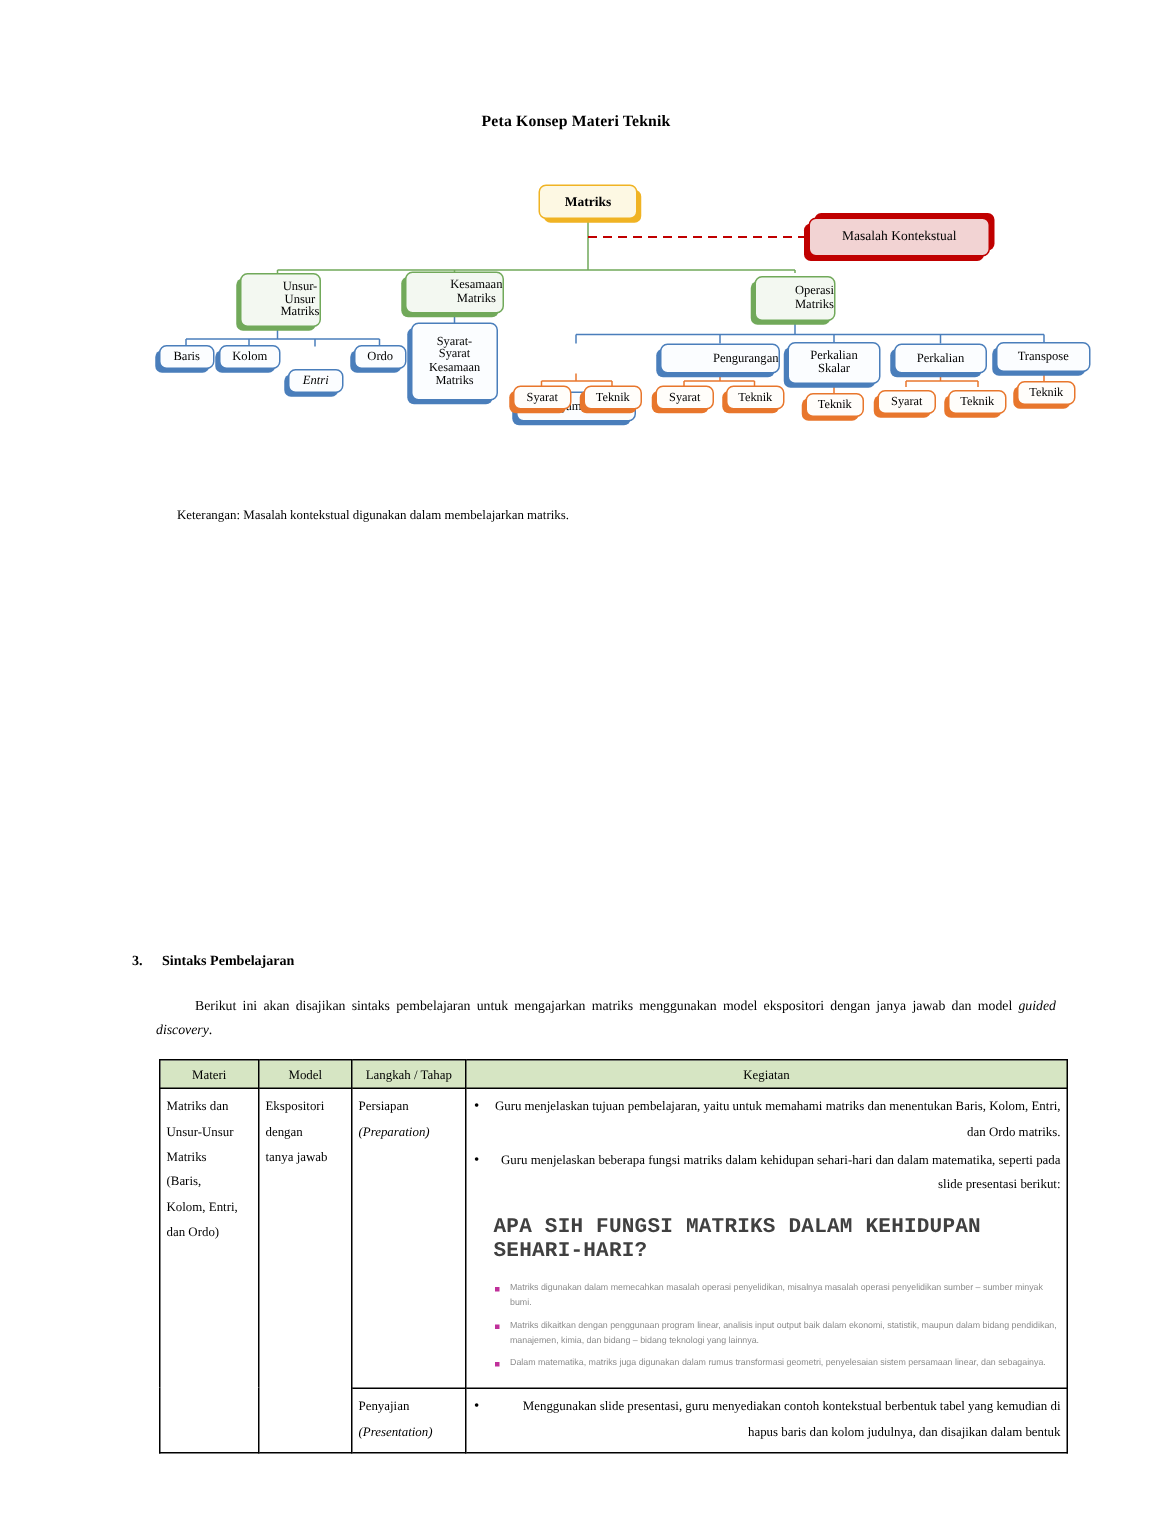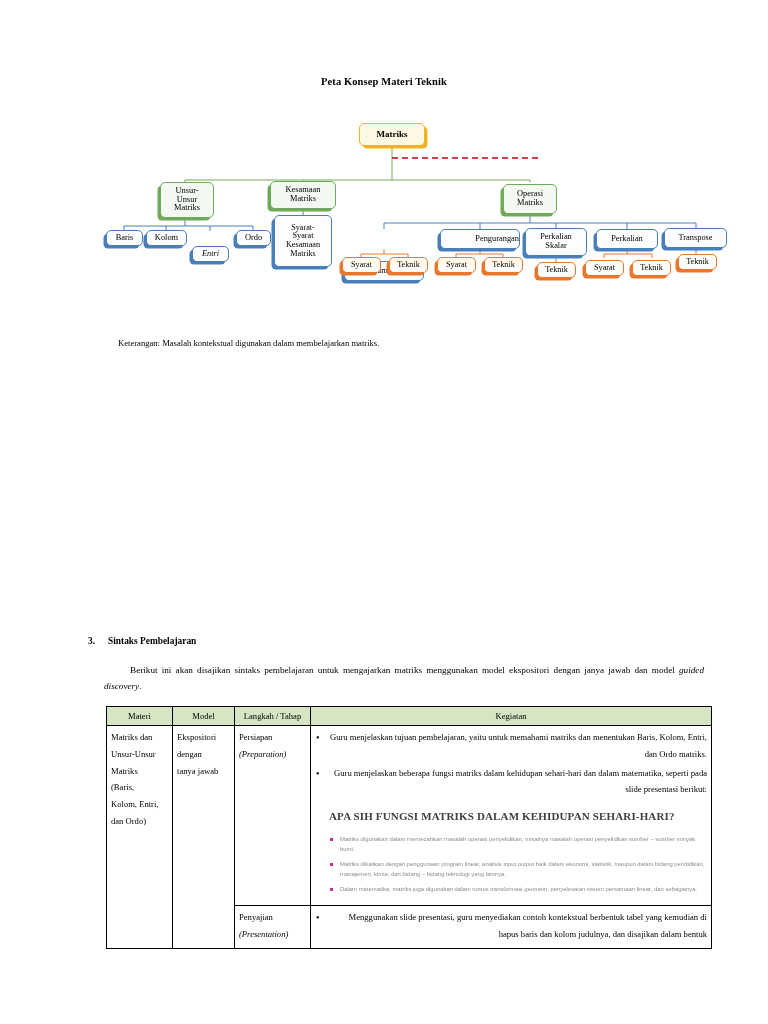--- a/index.html
+++ b/index.html
@@ -67,20 +67,21 @@
     border: 1.6px solid #c00000;
     font-size: 9px;
     box-shadow: 3.5px -3.5px 0 -0.5px #c00000, -3.5px 3.5px 0 -0.5px #c00000;
   }
   
   .n-green {
     background: #f3f8f1;
     border: 1.3px solid #71a95a;
     font-size: 8.4px;
     box-shadow: -3px 3px 0 -0.5px #71a95a;
+    justify-content: flex-end;
   }
   
   .n-blue {
     background: #fbfdff;
     border: 1.3px solid #4a7ebb;
     font-size: 8.4px;
     box-shadow: -3px 3px 0 -0.5px #4a7ebb;
   }
   .n-blue-sm { font-size: 8.2px; }
   
@@ -158,23 +159,23 @@
   ul.kegiatan > li::before {
     content: "•";
     position: absolute;
     left: 1px; top: -1px;
     font-size: 10px;
   }
 
   
   .slide-block { margin: 12px 0 4px 14px; }
   .slide-title {
-    font-family: Liberation Serif, serif;
+    font-family: Liberation Mono, monospace;
     font-weight: bold;
-    font-size: 11px;
+    font-size: 14px;
     color: #404040;
     letter-spacing: .15px;
     margin-bottom: 13px;
   }
   ul.slide-bullets { margin: 0; padding: 0; list-style: none; }
   ul.slide-bullets > li {
     position: relative;
     padding-left: 11px;
     margin-bottom: 6px;
     font-family: "Liberation Sans", sans-serif;
@@ -242,20 +243,23 @@
     <line x1="604" y1="254" x2="604" y2="258" stroke="#e8762c" stroke-width="1"></line>
     <line x1="652" y1="254" x2="652" y2="258" stroke="#e8762c" stroke-width="1"></line>
 
     <line x1="696" y1="249" x2="696" y2="255" stroke="#e8762c" stroke-width="1"></line>
   </svg>
 
   <div class="node n-yellow" style="left:359px; top:123px; width:66px; height:23px;">
     <span>Matriks</span>
   </div>
 
+  <div class="node n-red" style="left:539px; top:145px; width:121px; height:26px;">
+    <span>Masalah Kontekstual</span>
+  </div>
 
   <div class="node n-green" style="left:160px; top:182px; width:54px; height:36px; white-space:pre-line;">
     <span>Unsur-
 Unsur
 Matriks</span>
   </div>
   <div class="node n-green" style="left:270px; top:181px; width:66px; height:28px; white-space:pre-line;">
     <span>Kesamaan
 Matriks</span>
   </div>

